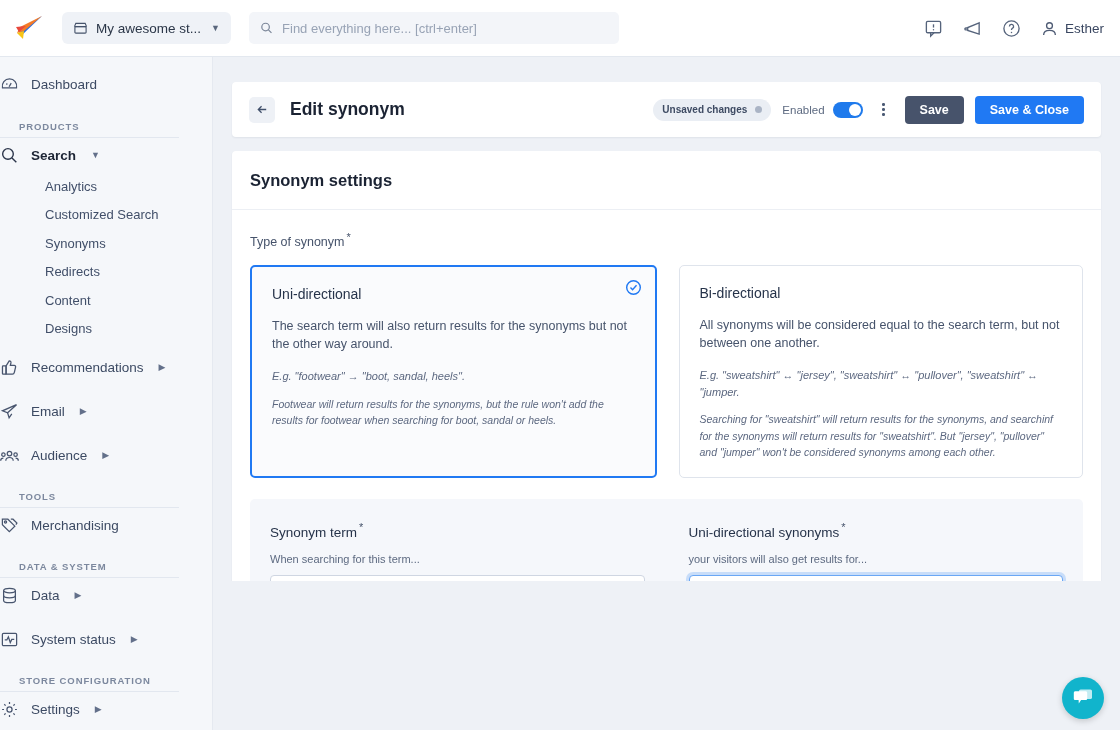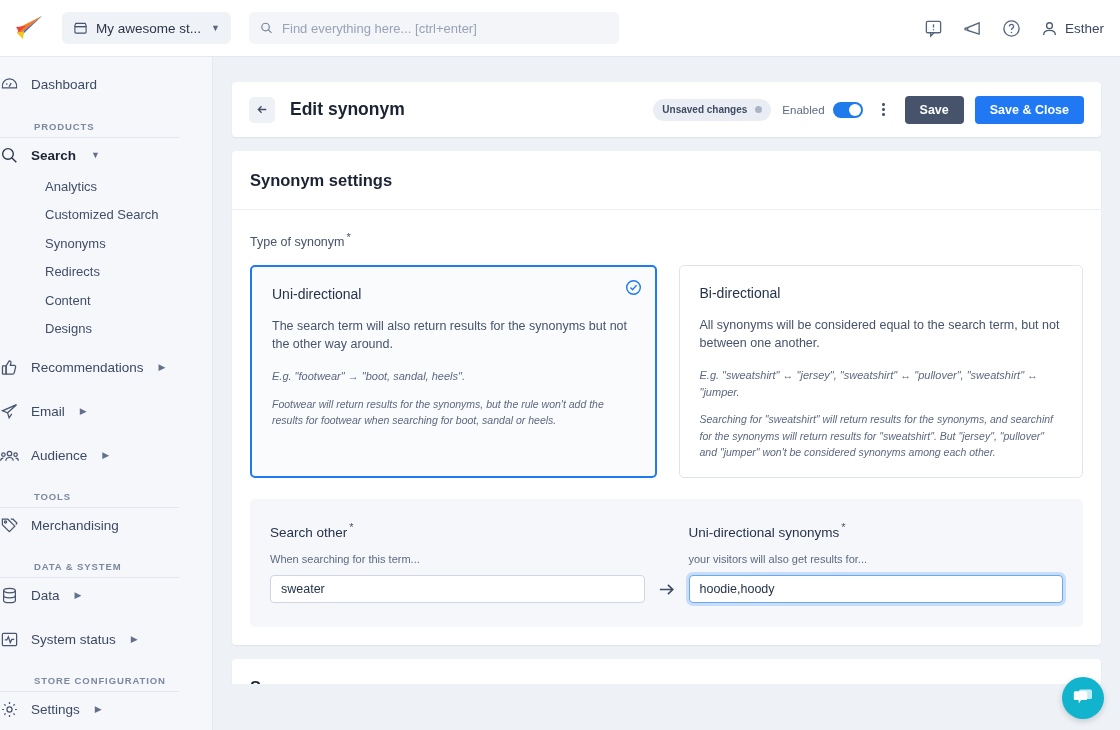--- a/index.html
+++ b/index.html
@@ -61,30 +61,30 @@
   .nav-item .ico { width: 19px; height: 19px; flex: none; color: #48556e; }
   .nav-item.bold { font-weight: bold; color: #1c2434; }
   .nav-item .arrow { font-size: 9px; color: #63708a; margin-left: 3px; }
   .sub-item {
     height: 18.5px; padding-left: 45px; cursor: pointer;
     font-size: 13px; color: #414f69;
     display: flex; align-items: center;
   }
   .sec-label {
     font-size: 9.5px; letter-spacing: 0.9px; font-weight: bold;
-    color: #7c889e; padding-left: 34px; padding-bottom: 5px;
+    color: #7c889e; padding-left: 19px; padding-bottom: 5px;
     margin-top: 19px;
     border-bottom: 1px solid #e2e7ef; margin-right: 33px;
   }
   .sec-label.first { margin-top: 20px; }
 
   
   .main {
     position: absolute; top: 57px; left: 213px;
-    width: 907px; height: 627px;
+    width: 907px; height: 524px;
     overflow: hidden;
   }
   .card {
     background: #fff; border-radius: 4px;
     margin: 0 19px 14px 19px;
     box-shadow: 0 1px 2px rgba(25,40,70,.07);
   }
   .card.first { margin-top: 25px; }
 
   
@@ -393,21 +393,21 @@
           <h4>Bi-directional</h4>
           <p class="desc">All synonyms will be considered equal to the search term, but not between one another.</p>
           <p class="eg">E.g. "sweatshirt" ↔ "jersey", "sweatshirt" ↔ "pullover", "sweatshirt" ↔ "jumper.</p>
           <p class="note">Searching for "sweatshirt" will return results for the synonyms, and searchinf for the synonyms will return results for "sweatshirt". But "jersey", "pullover" and "jumper" won't be considered synonyms among each other.</p>
         </div>
       </div>
 
       <div class="terms">
         <div class="term-col">
           <div class="term-title">
-            <span>Search other</span><span class="req">*</span>
+            <span>Synonym term</span><span class="req">*</span>
           </div>
           <div class="term-sub">When searching for this term...</div>
           <input class="tinput" value="sweater" style="">
         </div>
 
         <div class="mid-arrow">
           <svg width="19" height="19" viewBox="0 0 20 20" fill="none" stroke="currentColor" stroke-width="1.7">
             <path d="M3 10h13M11.5 5.2 16.6 10l-5.1 4.8"></path>
           </svg>
         </div>

